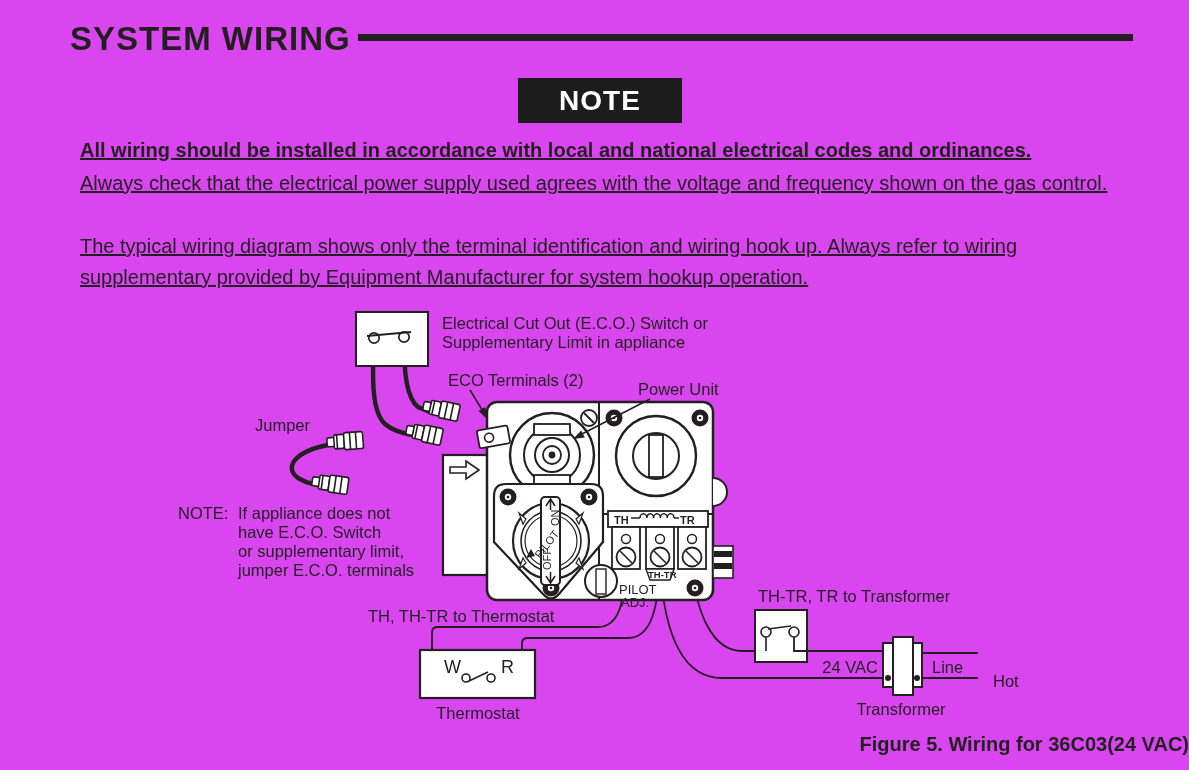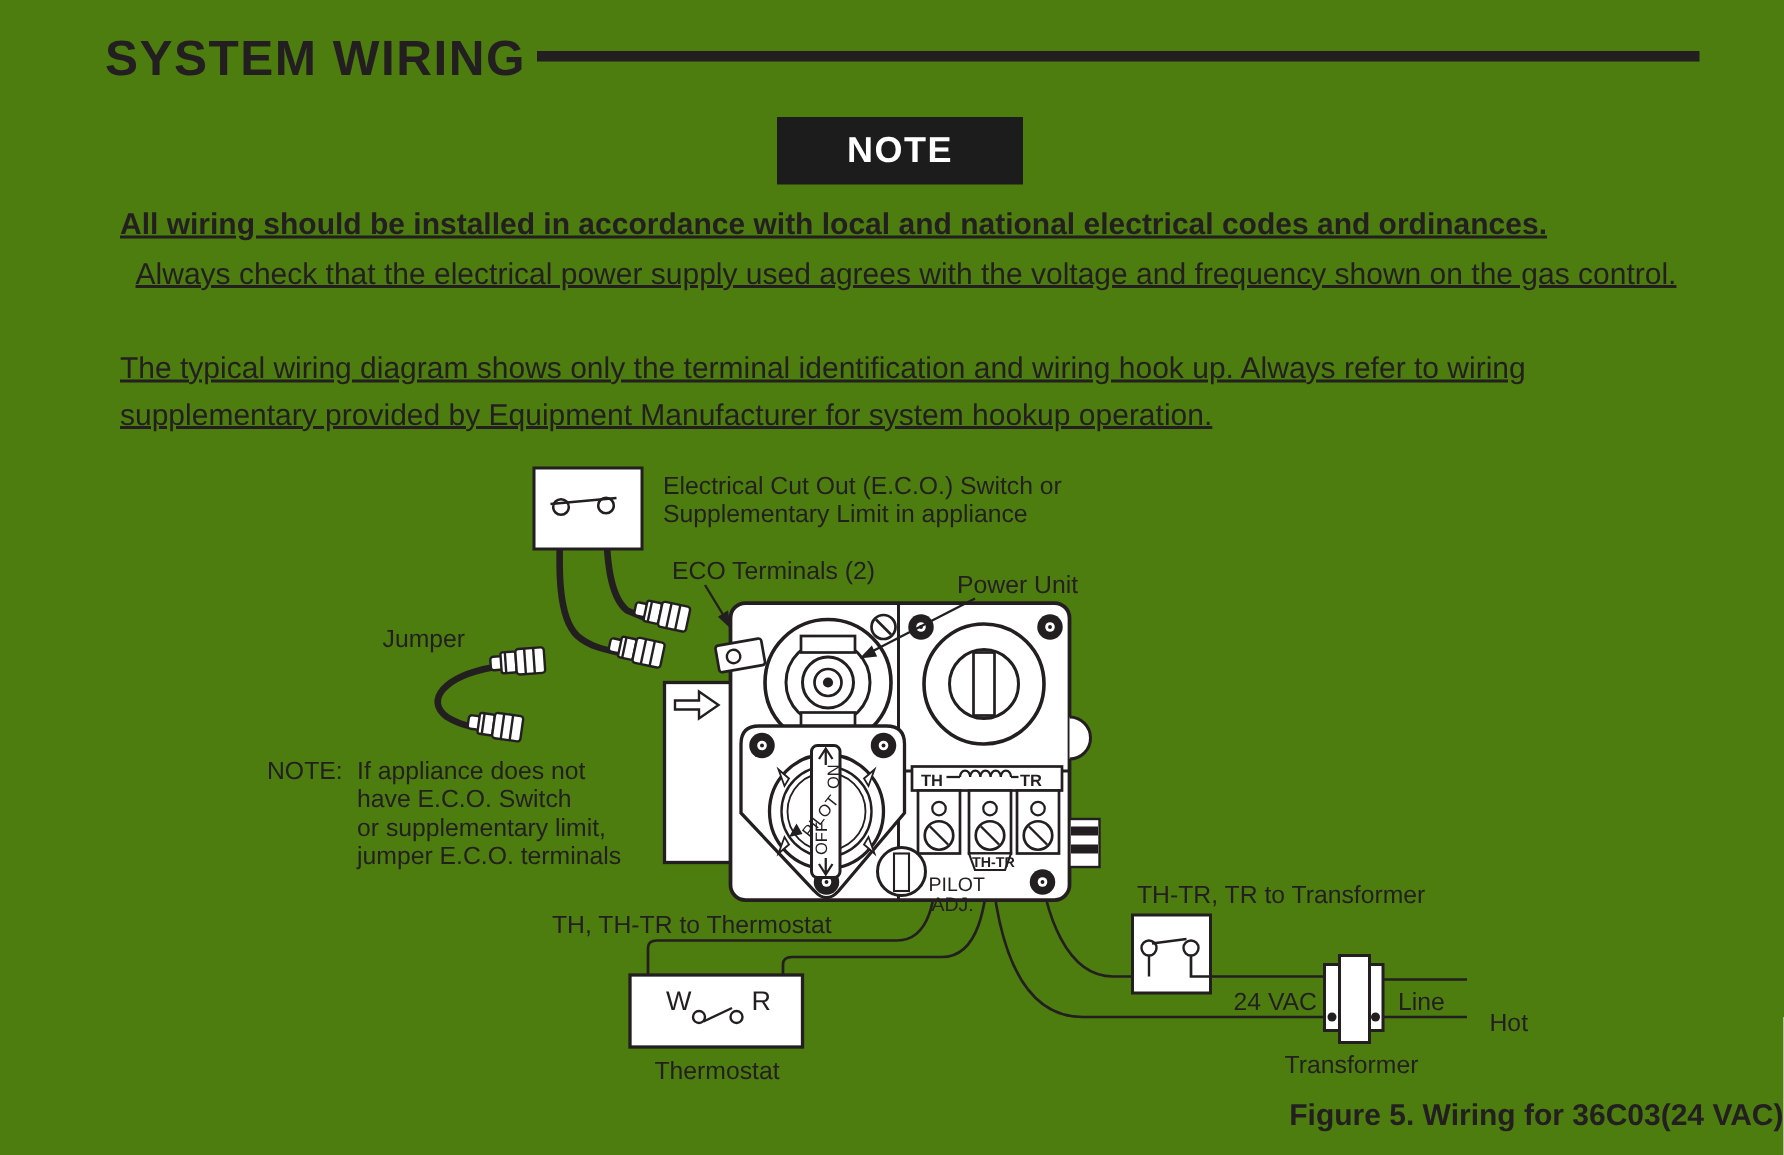--- a/index.html
+++ b/index.html
@@ -1,27 +1,27 @@
 <!DOCTYPE html>
 <html><head>
 <meta charset="utf-8">
 <style>
   html,body{margin:0;padding:0;background:#ffffff;}
-  .page{position:relative;width:1189px;height:770px;background:#4d7c0f;overflow:hidden;
+  .page{position:relative;width:1189px;height:770px;background:#d946ef;overflow:hidden;
         font-family:"Liberation Sans",sans-serif;color:#231f20;}
   .title{position:absolute;left:70px;top:20px;font-size:33px;font-weight:bold;
          letter-spacing:1px;white-space:nowrap;}
   .title-rule{position:absolute;left:358px;top:34px;width:775px;height:7px;background:#231f20;}
   .note-badge{position:absolute;left:518px;top:78px;width:164px;height:45px;background:#1c1c1c;
-              color:#ffffff;font-size:24px;font-weight:bold;letter-spacing:1px;
+              color:#ffffff;font-size:28px;font-weight:bold;letter-spacing:1px;
               display:flex;align-items:center;justify-content:center;}
   .para{position:absolute;left:80px;width:1048px;font-size:20px;line-height:31px;text-decoration:underline;}
   .para.bold{font-weight:bold;}
   .p1{top:135px;}
-  .p2{top:168px;text-align:center;}
+  .p2{top:168px;}
   .p3{top:231px;}
   .caption{position:absolute;left:0;top:733px;width:1189px;text-align:right;
            font-size:20px;font-weight:bold;}
   svg{position:absolute;left:0;top:0;}
   svg text{font-family:"Liberation Sans",sans-serif;fill:#231f20;stroke:none;}
   .lbl{font-size:16.5px;}
   .sm{font-size:11px;font-weight:bold;}
   .tiny{font-size:9.5px;font-weight:bold;}
   .knobtxt{font-size:11px;}
   .shape{fill:#ffffff;stroke:#231f20;}

